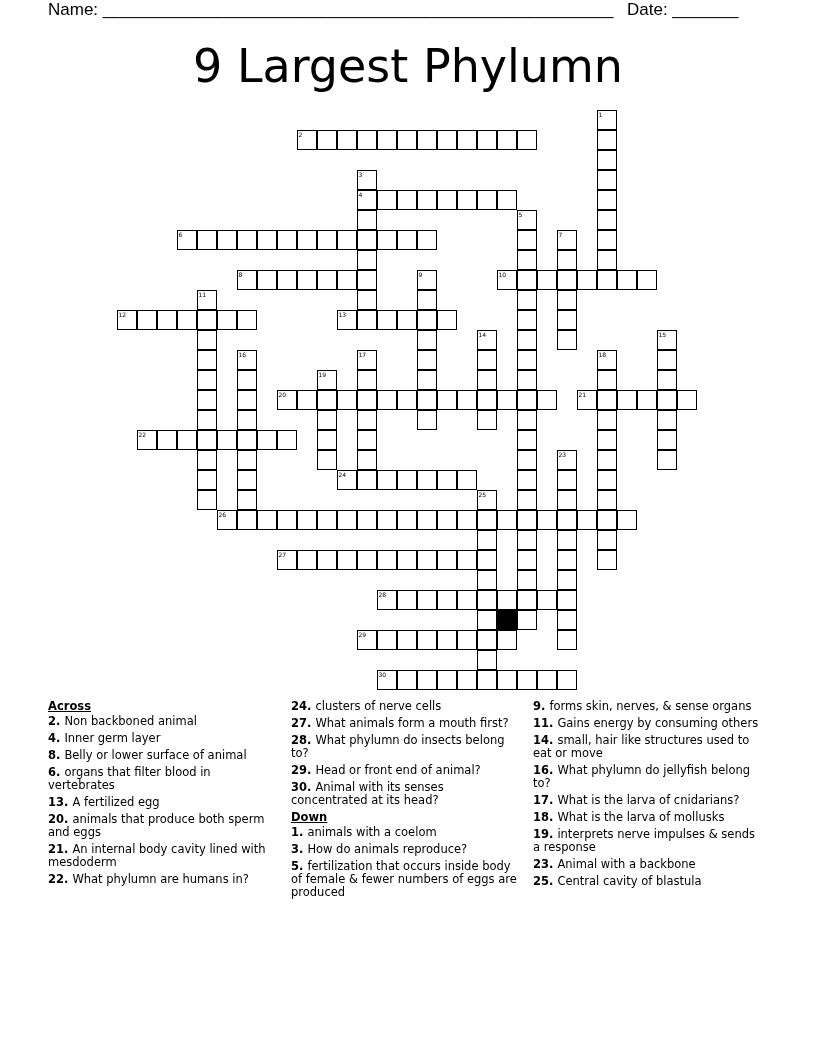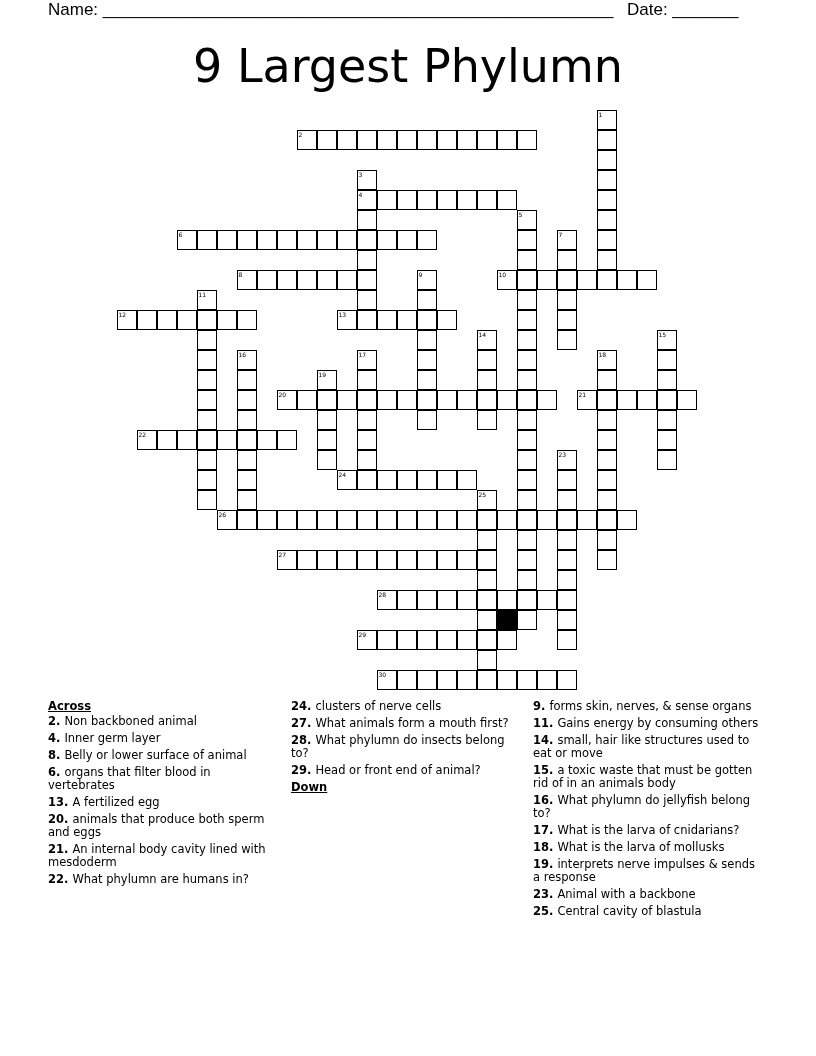--- a/index.html
+++ b/index.html
@@ -355,29 +355,34 @@
       <div class="clue"><b>21. </b>An internal body cavity lined with mesdoderm</div>
       <div class="clue"><b>22. </b>What phylumn are humans in?</div>
     </div>
 </div>
 <div class="clues col2">
   <div id="c2a">
       <div class="clue"><b>24. </b>clusters of nerve cells</div>
       <div class="clue"><b>27. </b>What animals form a mouth first?</div>
       <div class="clue"><b>28. </b>What phylumn do insects belong to?</div>
       <div class="clue"><b>29. </b>Head or front end of animal?</div>
+      <div class="clue"><b>30. </b>Animal with its senses concentrated at its head?</div>
     </div>
   <div class="hdr">Down</div>
+  <div id="c2d">
+      <div class="clue"><b>1. </b>animals with a coelom</div>
+      <div class="clue"><b>3. </b>How do animals reproduce?</div>
+      <div class="clue"><b>5. </b>fertilization that occurs inside body of female &amp; fewer numbers of eggs are produced</div>
+    </div>
 </div>
 <div class="clues col3">
   <div id="c3">
       <div class="clue"><b>9. </b>forms skin, nerves, &amp; sense organs</div>
       <div class="clue"><b>11. </b>Gains energy by consuming others</div>
       <div class="clue"><b>14. </b>small, hair like structures used to eat or move</div>
-      <div class="clue"><b>15. </b>a toxic waste that must be gotten rid of in an animals body</div>
       <div class="clue"><b>16. </b>What phylumn do jellyfish belong to?</div>
       <div class="clue"><b>17. </b>What is the larva of cnidarians?</div>
       <div class="clue"><b>18. </b>What is the larva of mollusks</div>
       <div class="clue"><b>19. </b>interprets nerve impulses &amp; sends a response</div>
       <div class="clue"><b>23. </b>Animal with a backbone</div>
       <div class="clue"><b>25. </b>Central cavity of blastula</div>
     </div>
 </div>
 
 </body></html>

